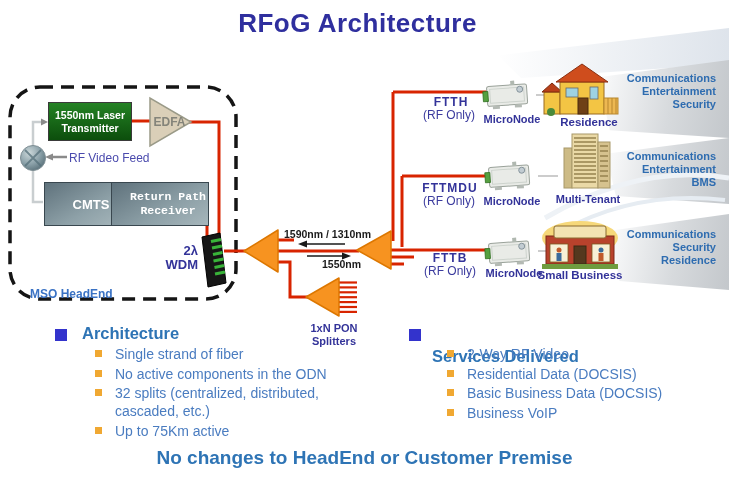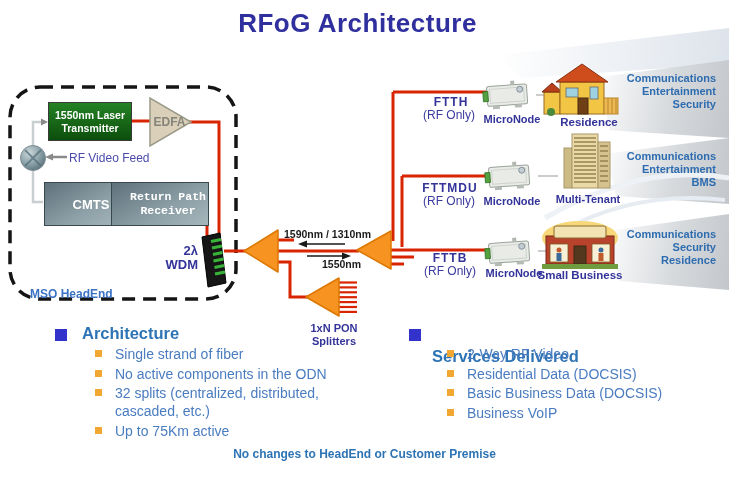--- a/index.html
+++ b/index.html
@@ -34,21 +34,21 @@
   .ponlabel{left:296px;top:322px;width:76px;text-align:center;font-size:11px;line-height:12.5px;}
   .branchname{font-size:12px;letter-spacing:1px;text-align:center;}
   .branchmode{font-size:12px;color:#3b3b9e;text-align:center;}
   .nodelabel{font-size:11px;text-align:center;}
   .services{width:112px;text-align:right;font-size:11px;line-height:12.8px;font-weight:bold;color:#2e6cb0;right:13px;}
   .sec-square{width:12px;height:12px;background:#3333cc;}
   .heading{font-size:16.5px;font-weight:bold;color:#2e74b5;}
   ul.bullets{list-style:none;margin:0;padding:0;font-size:14px;line-height:18px;color:#4a7cc0;}
   ul.bullets li{position:relative;padding-left:22px;margin-bottom:1.5px;}
   ul.bullets li::before{content:"";position:absolute;left:2px;top:5px;width:7px;height:7px;background:#f0a832;}
-  .footer{left:0;top:447px;width:729px;text-align:center;font-size:12px;font-weight:bold;color:#2e74b5;}
+  .footer{left:0;top:447px;width:729px;text-align:center;font-size:19px;font-weight:bold;color:#2e74b5;}
 </style>
 </head>
 <body>
 
 <div id="stage">
 
   <div class="wisp"></div>
   <div class="banner b1"></div>
   <div class="banner b2"></div>
   <div class="banner b3"></div>

